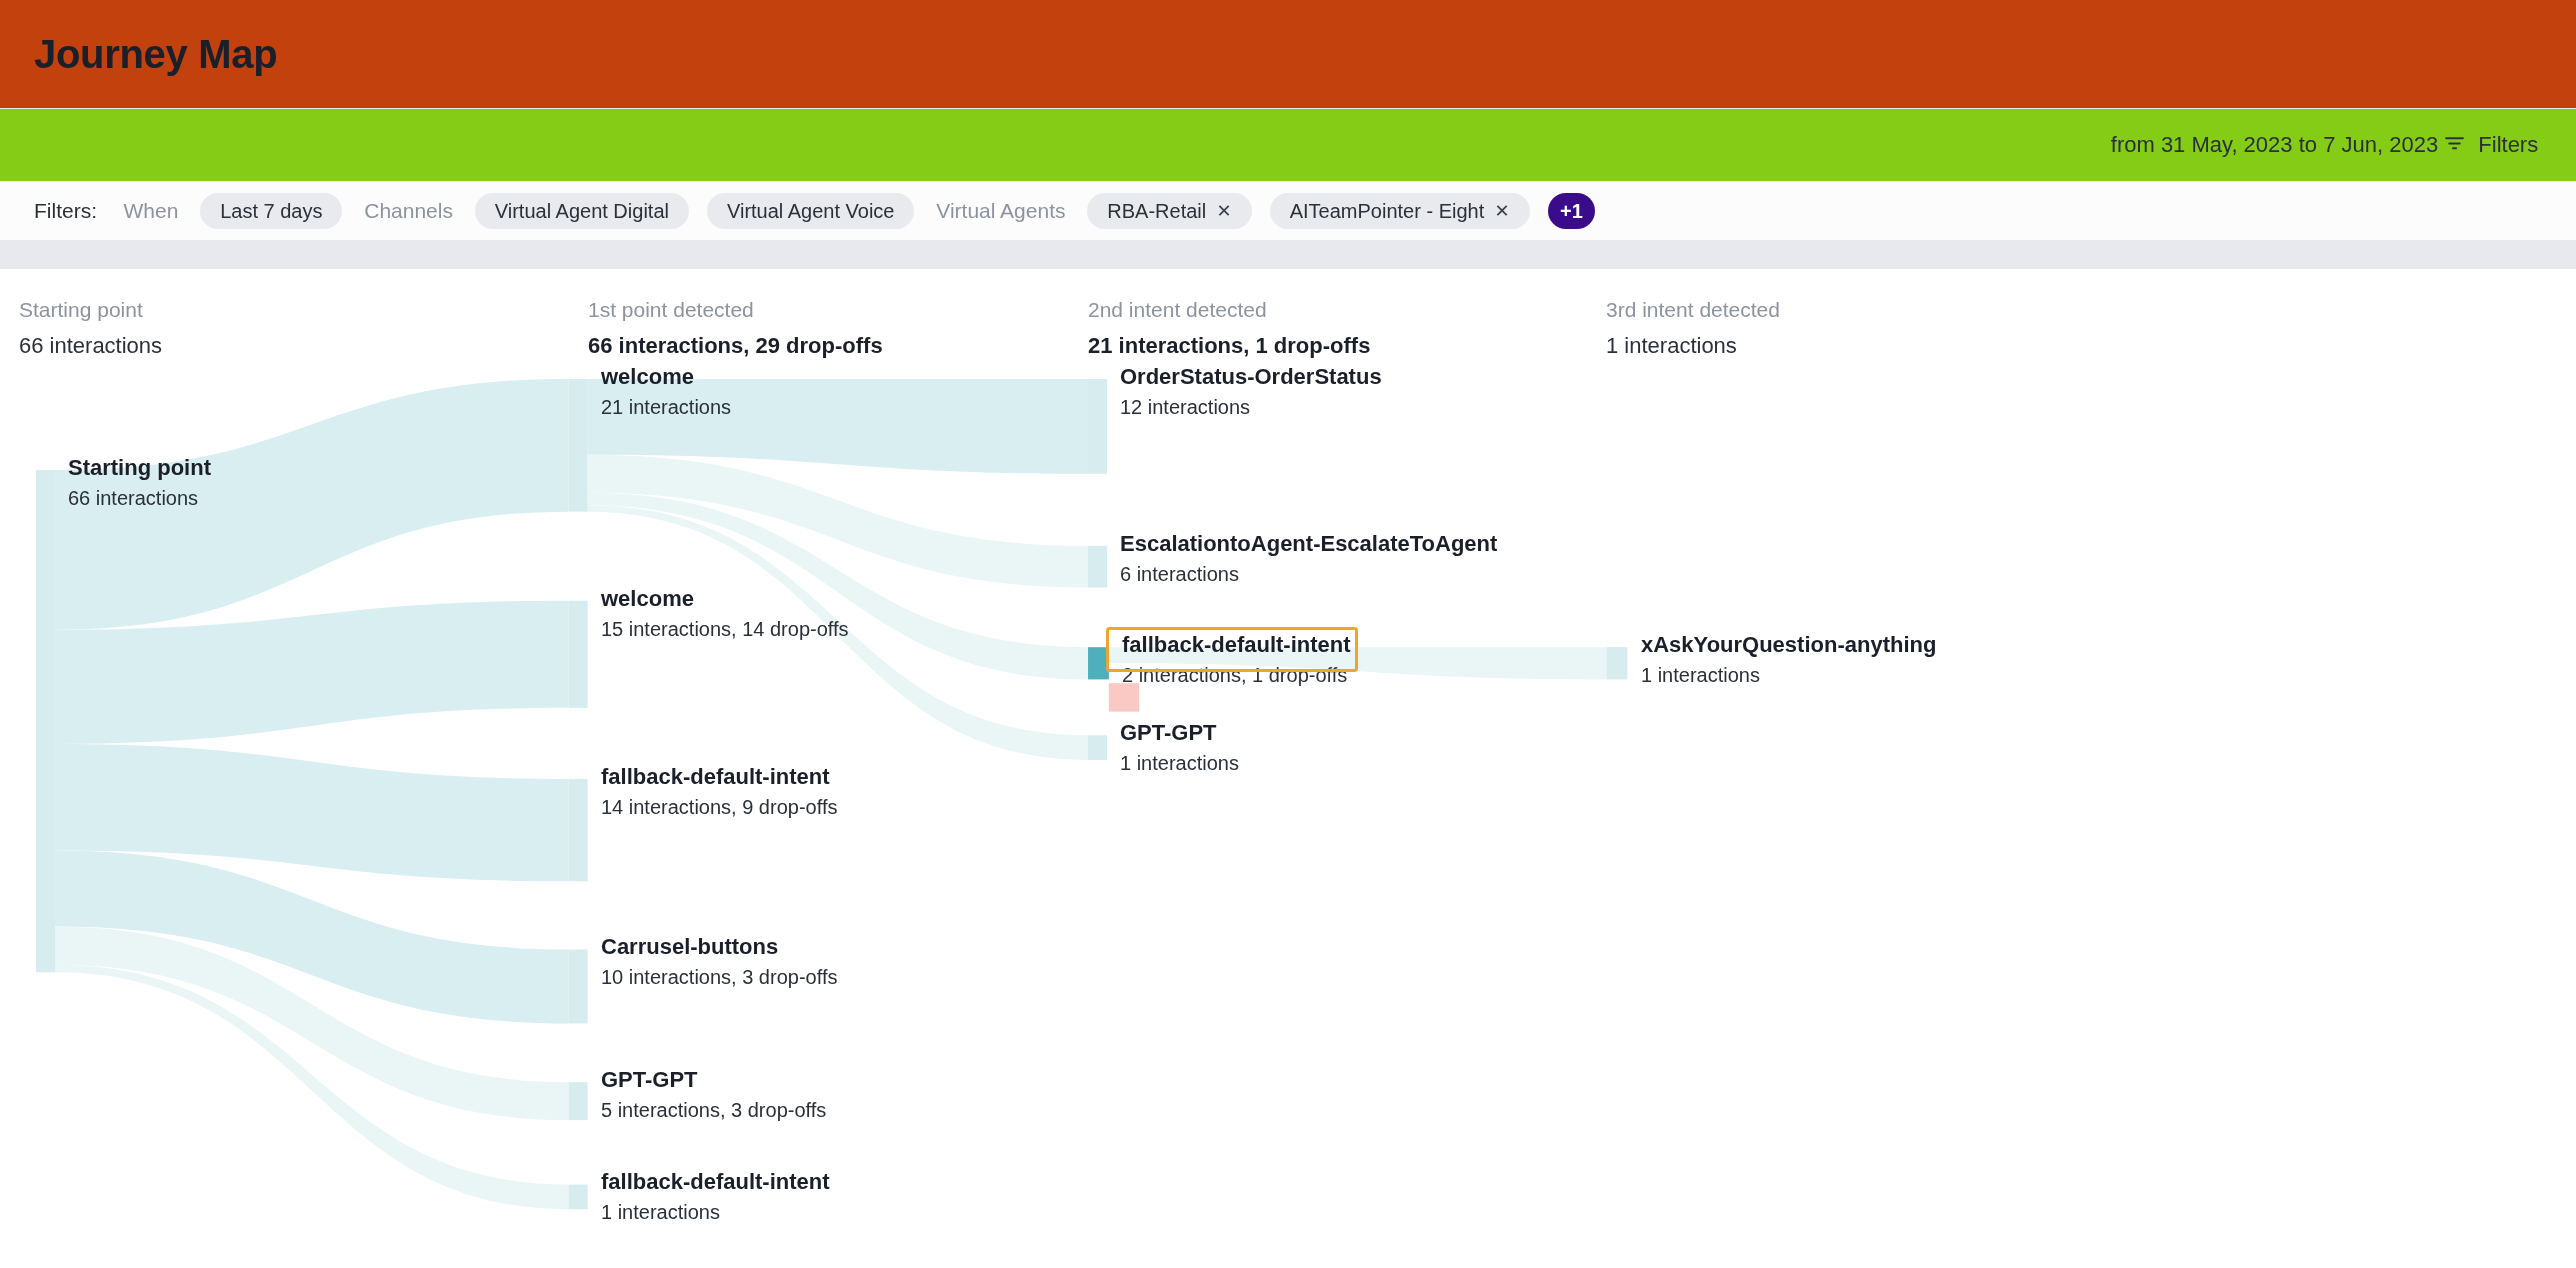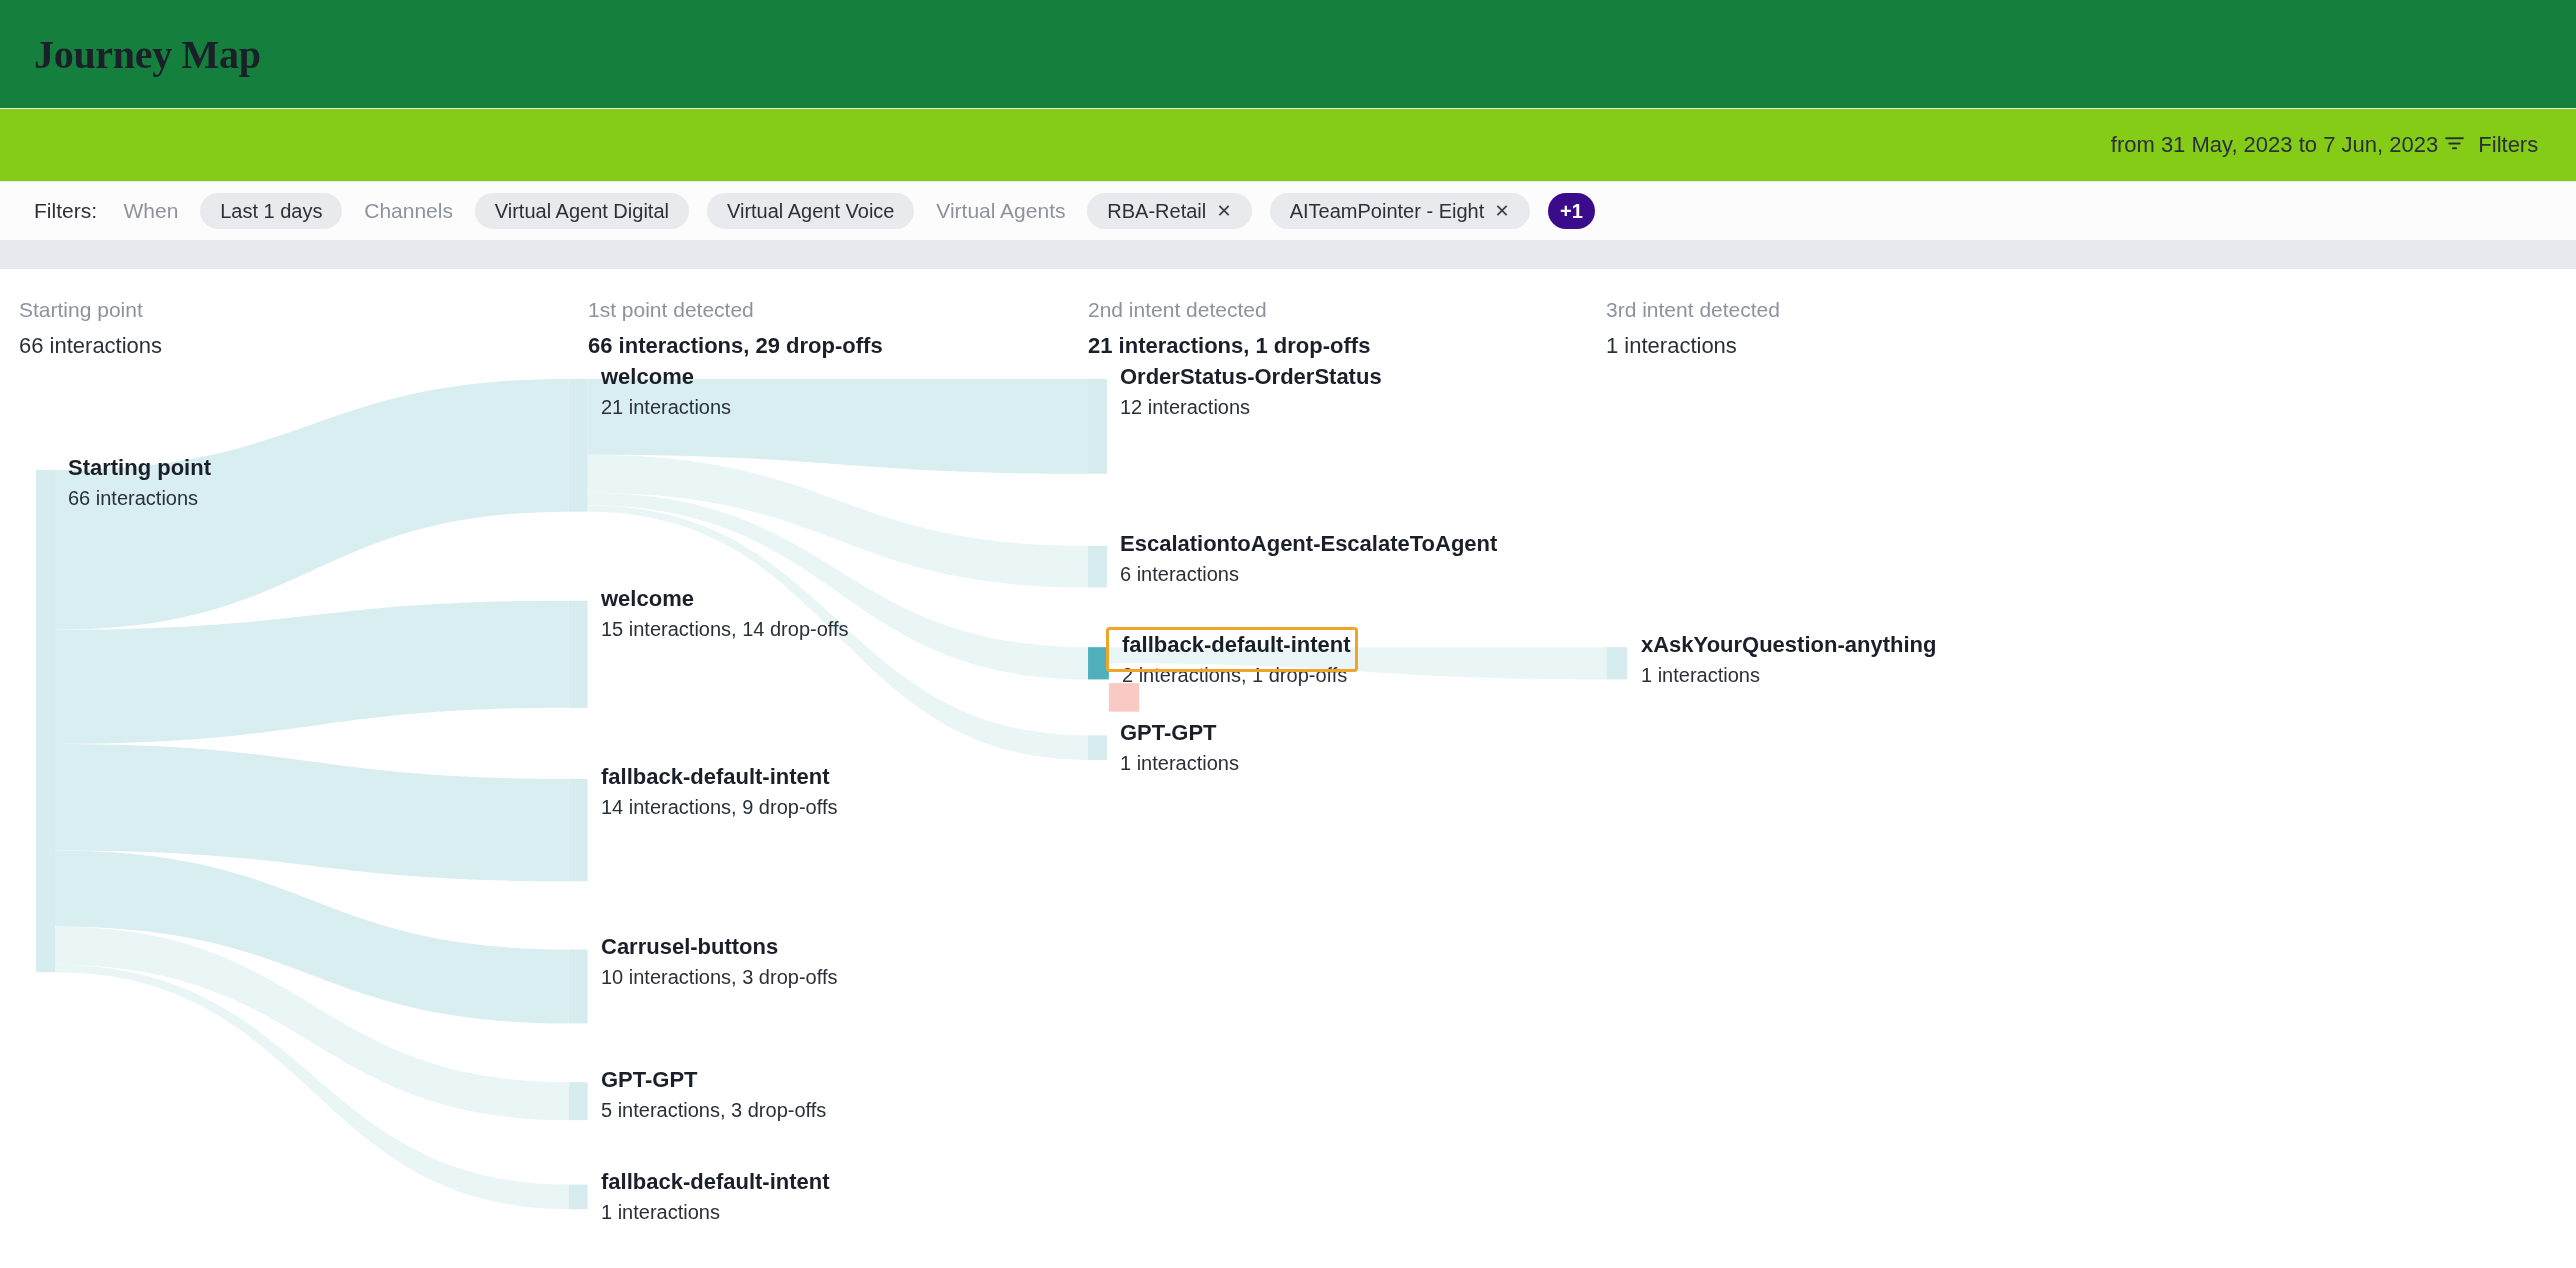--- a/index.html
+++ b/index.html
@@ -10,22 +10,21 @@
     font-family: "Liberation Sans", sans-serif;
     -webkit-font-smoothing: antialiased;
   }
 
   
   .page-header {
     height: 108px;
     display: flex;
     align-items: center;
     padding: 0 34px;
-    background: #15803d;
-    font-family: Liberation Serif, serif;
+    background: #c2410c;
   }
   .page-title {
     font-size: 40px;
     font-weight: 700;
     color: #1b1f2a;
     letter-spacing: -0.3px;
   }
 
   
   .date-bar {
@@ -189,21 +188,21 @@
     </span>
     <span>Filters</span>
   </div>
 </div>
 
 <div class="filters-row">
   <span class="filters-label">Filters:</span>
 
   <span class="filter-group-label">When</span>
   <span class="chip">
-    <span>Last 1 days</span>
+    <span>Last 7 days</span>
   </span>
 
   <span class="filter-group-label">Channels</span>
   <span class="chip">
     <span>Virtual Agent Digital</span>
   </span>
   <span class="chip">
     <span>Virtual Agent Voice</span>
   </span>
 

